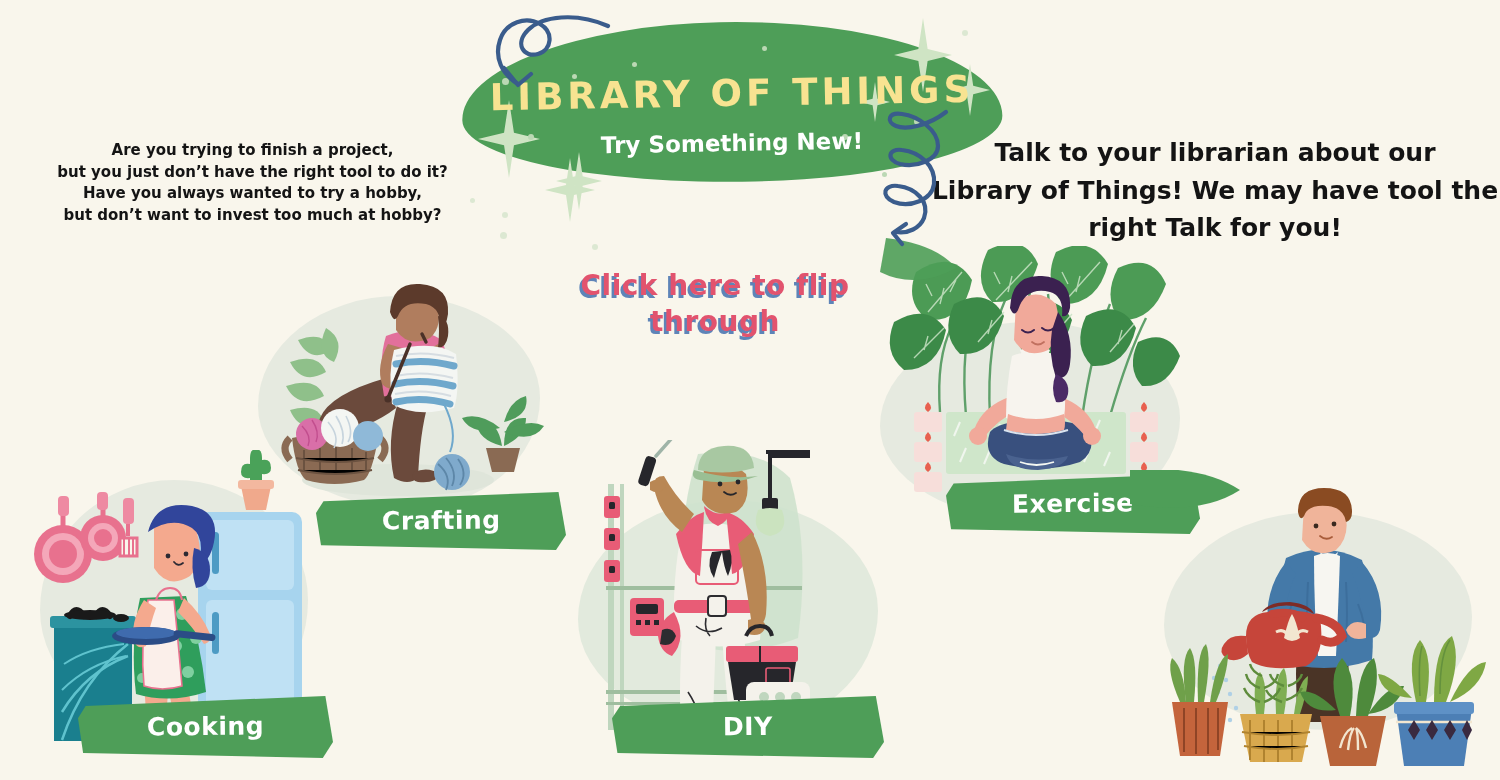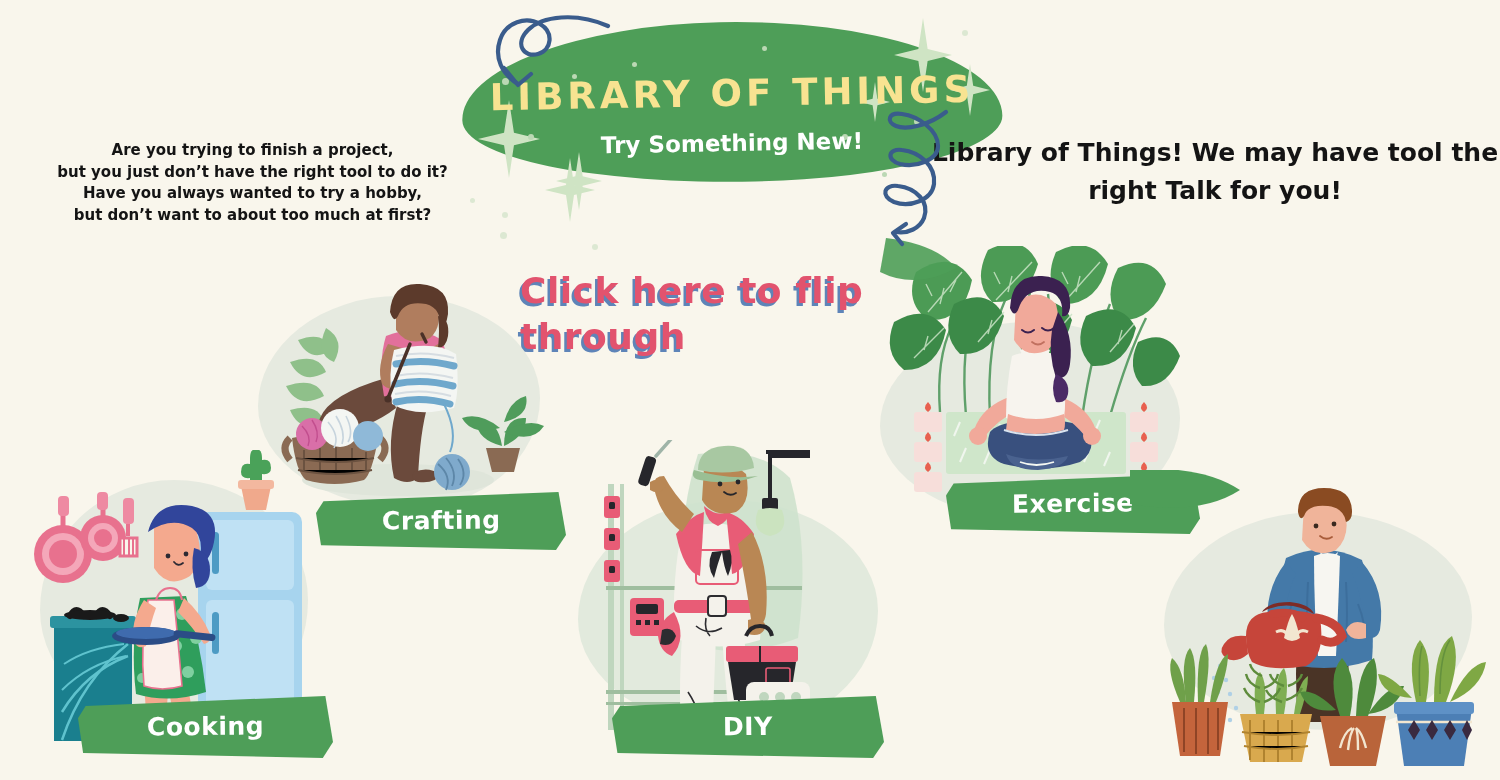--- a/index.html
+++ b/index.html
@@ -59,22 +59,22 @@
     font-weight:bold;
     color:#141414;
     line-height:1.44;
     text-align:center;
   }
   #left-text{left:0px;top:140px;width:505px;font-size:15px;}
   #right-text{left:930px;top:134px;width:570px;font-size:25px;line-height:1.5;}
 
   #cta{
     left:520px;top:268px;width:390px;
-    text-align:left;
-    font-size:36px;font-weight:bold;
+    text-align:center;
+    font-size:28px;font-weight:bold;
     line-height:1.28;
     color:#E2536E;
     text-shadow:-2.5px 2.5px 0 #5E84B8;
     letter-spacing:.5px;
     cursor:pointer;
   }
 
   
   .card{position:absolute;}
   .card .blobbg{
@@ -148,24 +148,25 @@
              C76,64 54,72 38,68 C24,64 26,52 40,54 C58,56 74,70 72,88
              C70,104 48,112 32,106 C18,100 22,88 36,90 C54,92 68,106 62,122
              C58,132 46,138 34,136" fill="none" stroke="#3A5C8C" stroke-width="4.2" stroke-linecap="round"></path>
     <path d="M44,128 L31,137 L40,148" fill="none" stroke="#3A5C8C" stroke-width="4.2" stroke-linecap="round" stroke-linejoin="round"></path>
   </svg>
 
   <div class="abs bodytext" id="left-text">
     <div>Are you trying to finish a project,</div>
     <div>but you just don’t have the right tool to do it?</div>
     <div>Have you always wanted to try a hobby,</div>
-    <div>but don’t want to about too much at first?</div>
+    <div>but don’t want to invest too much at hobby?</div>
   </div>
 
   <div class="abs bodytext" id="right-text">
+    <div>Talk to your librarian about our</div>
     <div>Library of Things! We may have tool the</div>
     <div>right Talk for you!</div>
   </div>
 
   <div class="abs" id="cta">
     <div>Click here to flip through</div>
   </div>
 
   <div class="card" style="left:238px;top:282px;width:330px;height:256px;">
     <div class="blobbg" style="left:20px;top:14px;width:282px;height:212px;"></div>

